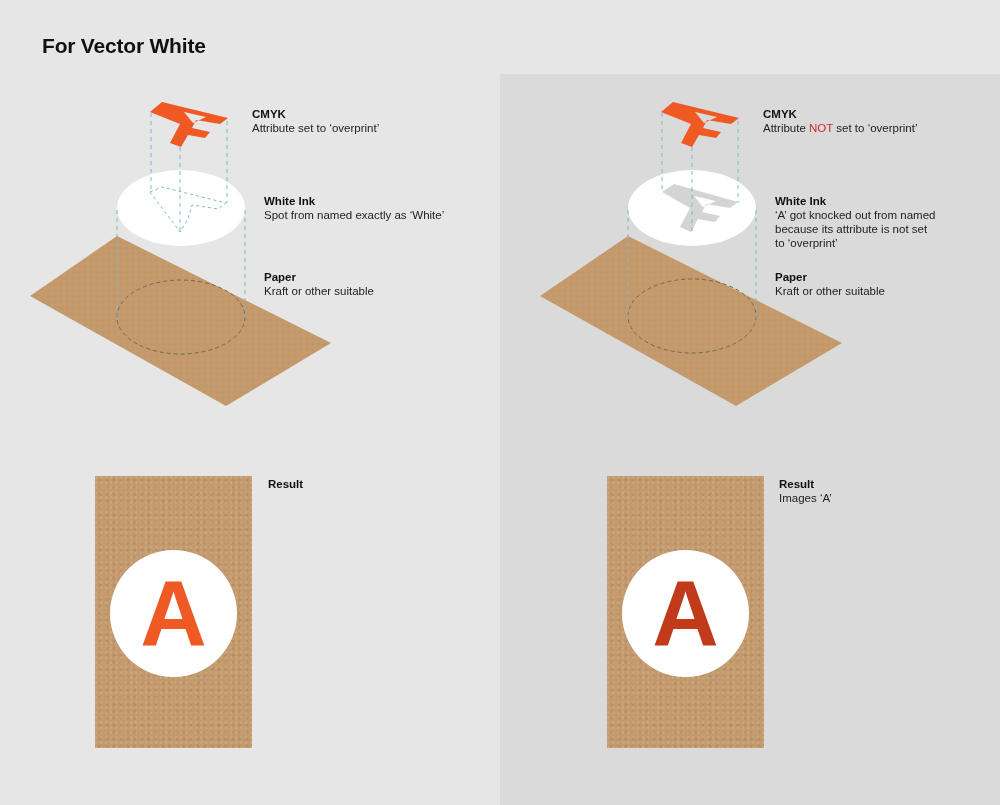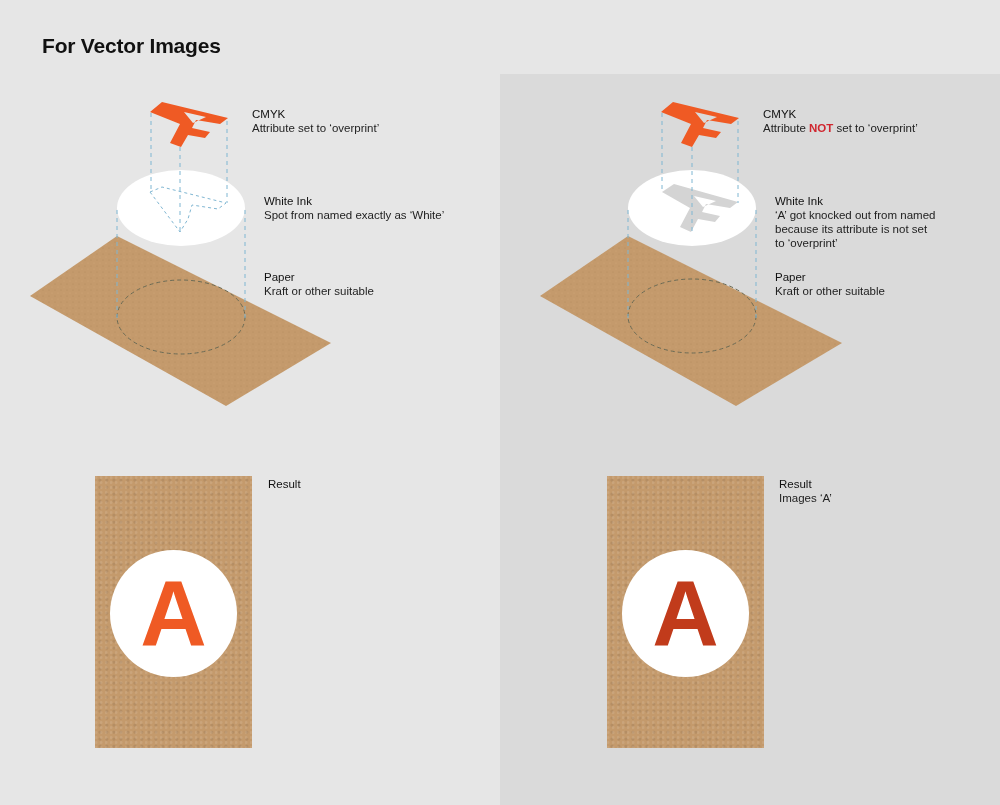--- a/index.html
+++ b/index.html
@@ -2,37 +2,37 @@
 <html><head>
 <meta charset="utf-8">
 <style>
   html, body { margin:0; padding:0; }
   body { width:1000px; height:805px; background:#e6e6e6; position:relative; overflow:hidden;
          font-family:"Liberation Sans", sans-serif; color:#111; }
   .title { position:absolute; left:42px; top:34px; font-size:21px; font-weight:bold; letter-spacing:-0.2px; }
   .right-panel { position:absolute; left:500px; top:74px; width:500px; height:731px; background:#dadada; }
   .diagram { position:absolute; top:0; left:0; width:1000px; height:805px; }
   .label { position:absolute; font-size:11.5px; line-height:14px; color:#222; }
-  .label .head { font-weight:normal; color:#111; display:block; }
-  .label .not { color:#d0262f; font-weight:bold; }
+  .label .head { font-weight:bold; color:#111; display:block; }
+  .label .not { color:#d0262f; font-weight:normal; }
   .card { position:absolute; width:157px; height:272px; background:#c49a6c;
           background-image:
             radial-gradient(circle at 20% 30%, rgba(255,255,255,0.10) 0 1px, transparent 2px),
             radial-gradient(circle at 70% 60%, rgba(0,0,0,0.08) 0 1px, transparent 2px);
           background-size:5px 5px, 7px 7px; }
   .card .circle { position:absolute; left:15px; top:74px; width:127px; height:127px; border-radius:50%; background:#fff; }
   .card .letter { position:absolute; left:0; top:0; width:127px; height:127px; text-align:center;
                   font-weight:bold; font-size:92px; line-height:127px; }
 </style>
 </head>
 <body>
 
 <div class="right-panel"></div>
 
-<div class="title">For Vector Images</div>
+<div class="title">For Vector White</div>
 
 <svg class="diagram" viewBox="0 0 1000 805" xmlns="http://www.w3.org/2000/svg">
   <defs>
     <pattern id="kraft" width="6" height="6" patternUnits="userSpaceOnUse">
       <rect width="6" height="6" fill="#c49a6c"></rect>
       <circle cx="1" cy="2" r="0.6" fill="#b48a5c"></circle>
       <circle cx="4" cy="5" r="0.5" fill="#d2a97b"></circle>
     </pattern>
   </defs>
 

